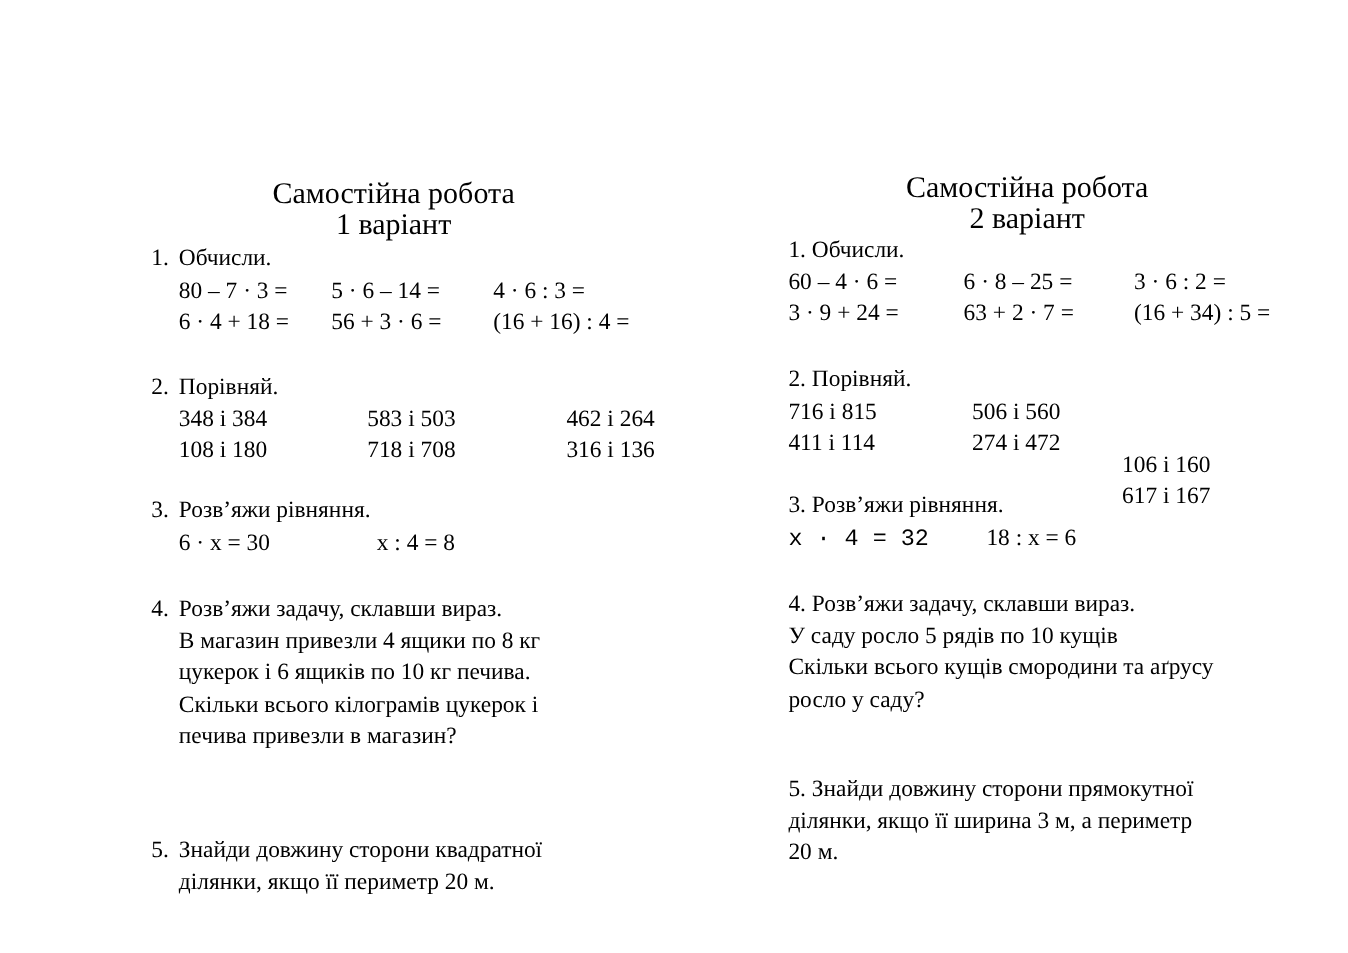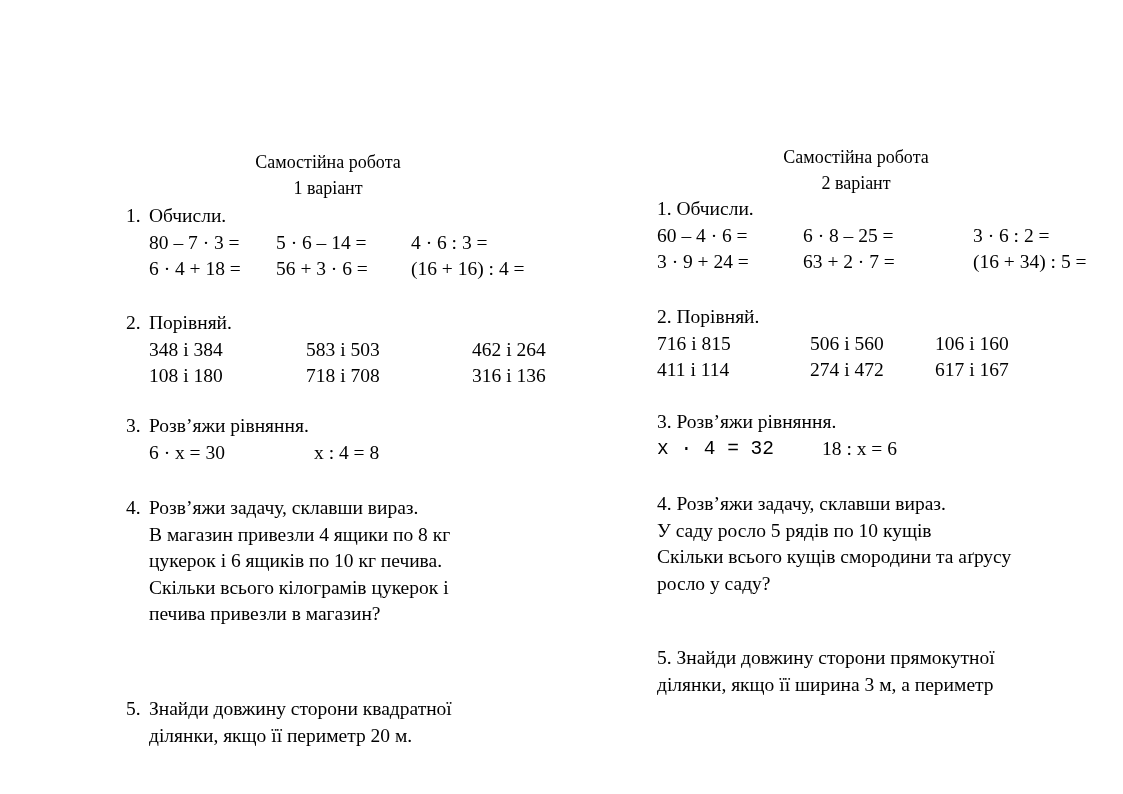--- a/index.html
+++ b/index.html
@@ -23,21 +23,21 @@
     top: 0;
     height: 794px;
   }
   .col-left  { left: 126px; width: 470px; }
   .col-right { left: 657px; width: 420px; }
 
   .title-block {
     position: absolute;
     width: 100%;
     text-align: center;
-    font-size: 18px;
+    font-size: 25px;
     line-height: 26px;
   }
   .col-left  .title-block { top: 149px; width: 404px; left: 0; }
   .col-right .title-block { top: 144px; width: 398px; left: 0; }
 
   .title-line { white-space: nowrap; }
 
   
   .task {
     position: absolute;
@@ -96,25 +96,25 @@
   .col-left .t2 .row > span:nth-child(1) { left: 0px;   }
   .col-left .t2 .row > span:nth-child(2) { left: 157px; }
   .col-left .t2 .row > span:nth-child(3) { left: 307px; margin-left: 16px; }
 
   .col-left .t3 .row > span:nth-child(1) { left: 0px;   }
   .col-left .t3 .row > span:nth-child(2) { left: 165px; }
 
   
   .col-right .t1 .row > span:nth-child(1) { left: 0px;   }
   .col-right .t1 .row > span:nth-child(2) { left: 146px; }
-  .col-right .t1 .row > span:nth-child(3) { left: 288px; margin-left: 28px; }
+  .col-right .t1 .row > span:nth-child(3) { left: 288px; }
 
   .col-right .t2 .row > span:nth-child(1) { left: 0px; text-align: right;   }
   .col-right .t2 .row > span:nth-child(2) { left: 153px; }
-  .col-right .t2 .row > span:nth-child(3) { left: 278px; }
+  .col-right .t2 .row > span:nth-child(3) { left: 278px; margin-top: 44px; }
 
   .col-right .t3 .row > span:nth-child(1) { left: 0px; font-family: Liberation Mono, monospace;   }
   .col-right .t3 .row > span:nth-child(2) { left: 165px; }
 
   
   .col-left  .t1 { top: 203px; }
   .col-left  .t2 { top: 310px; }
   .col-left  .t3 { top: 413px; }
   .col-left  .t4 { top: 495px; }
   .col-left  .t5 { top: 652px; margin-top: 44px; }
@@ -255,17 +255,18 @@
       <div class="line">У саду росло 5 рядів по 10 кущів</div>
       <div class="line">Скільки всього кущів смородини та аґрусу</div>
       <div class="line">росло у саду?</div>
     </div>
 
     <div class="task t5">
       <div class="head">
         <span class="num">5.</span>&nbsp;<span>Знайди довжину сторони прямокутної</span>
       </div>
       <div class="line">ділянки, якщо її ширина 3 м, а периметр</div>
+      <div class="line">20 м.</div>
     </div>
 
   </div>
 
 </div>
 
 </body></html>

